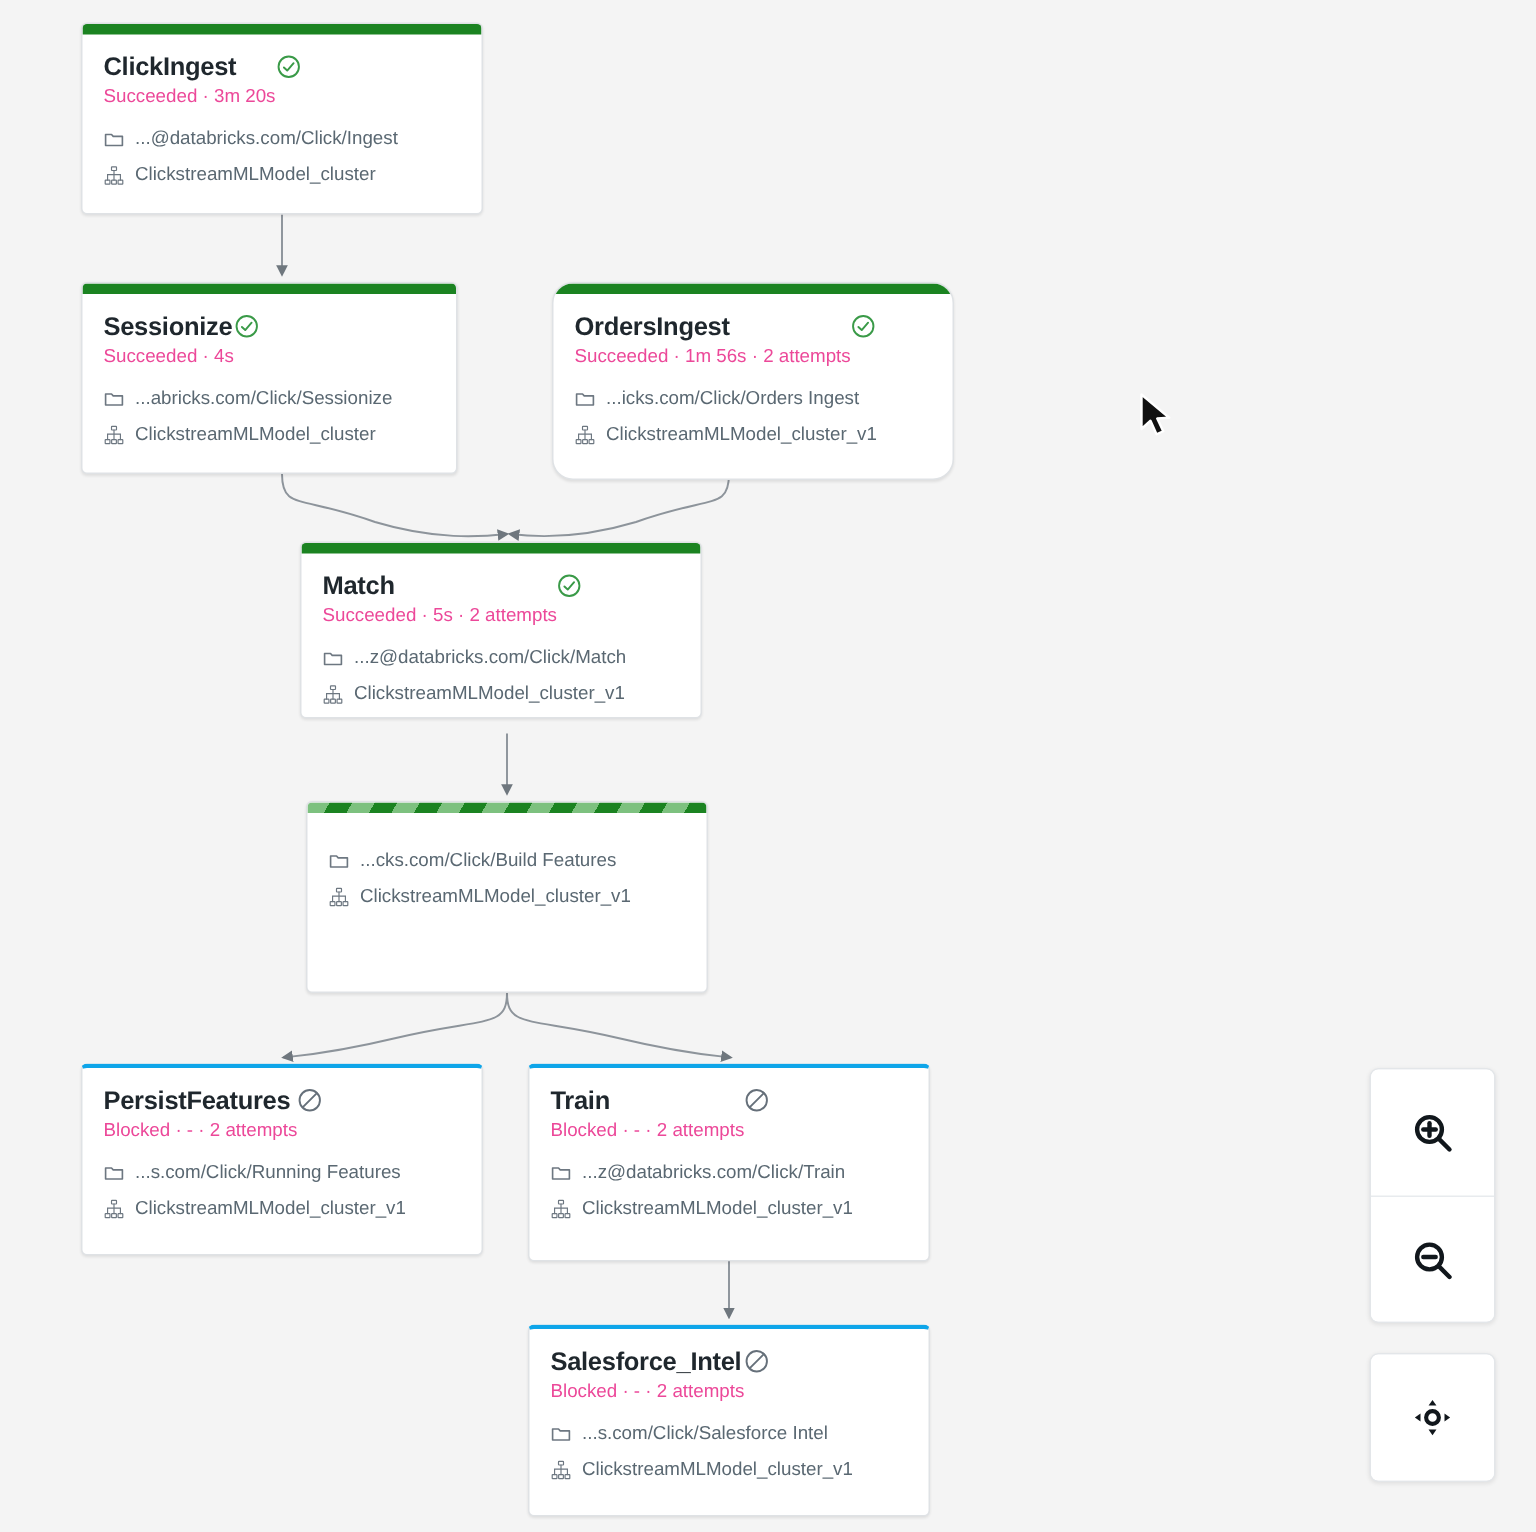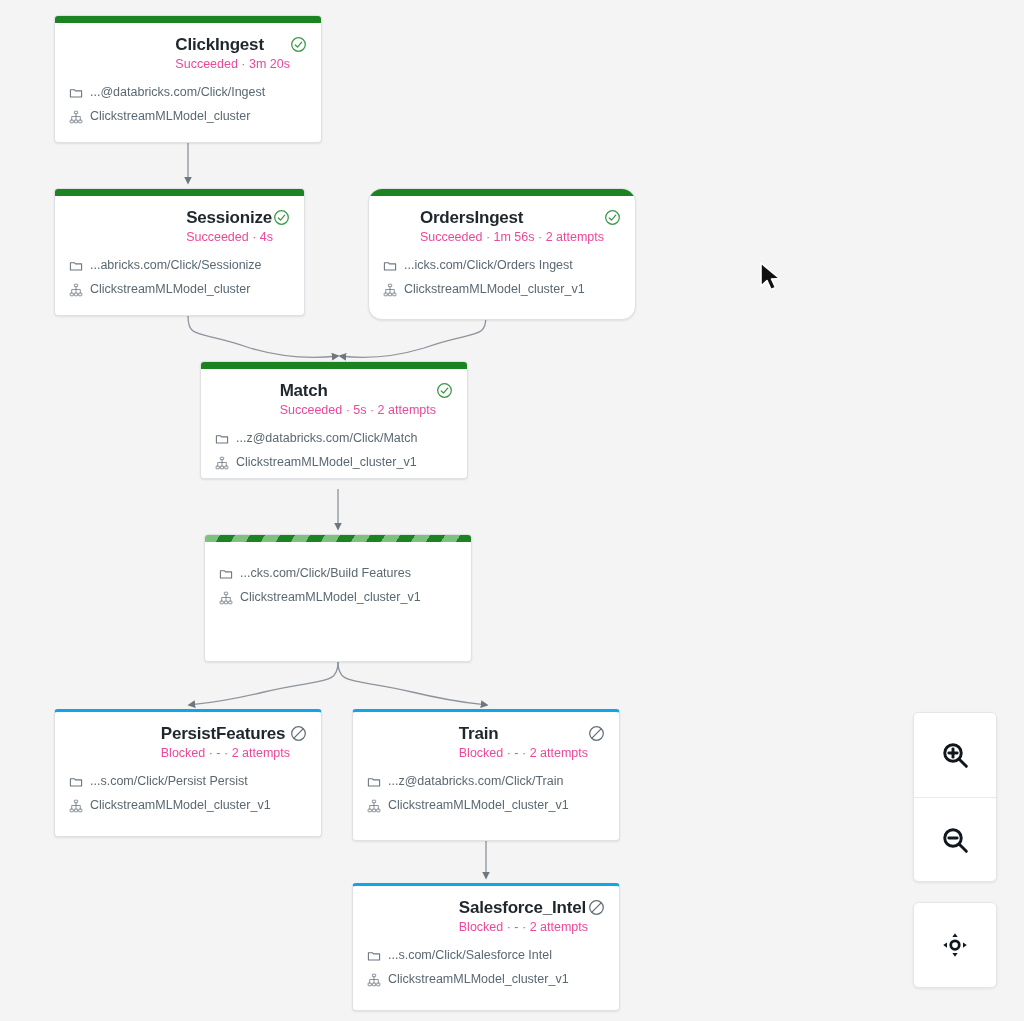--- a/index.html
+++ b/index.html
@@ -55,21 +55,21 @@
     border-top: 3px solid #0ea5e9;
   }
 
   .node-body {
     padding: 11px 14px 13px 14px;
   }
 
   .node-head {
     display: flex;
     align-items: flex-start;
-    justify-content: flex-end;
+    justify-content: flex-start;
   }
   .node-title {
     font-size: 17px;
     font-weight: bold;
     color: #1f272d;
     letter-spacing: -0.2px;
     line-height: 21px;
   }
   .node-status-icon {
     flex: 0 0 auto;
@@ -330,21 +330,21 @@
             <span class="node-status-icon"><svg viewBox="0 0 20 20" fill="none" stroke="#66707a" stroke-width="1.5">
                 <circle cx="10" cy="10" r="8"></circle>
                 <line x1="4.6" y1="15.4" x2="15.4" y2="4.6" stroke-linecap="round"></line>
               </svg></span>
           </div>
           <div class="node-meta">
             <div class="meta-row">
               <span class="meta-icon"><svg viewBox="0 0 16 16" fill="none" stroke="#6d7781" stroke-width="1.25" stroke-linejoin="round">
                   <path d="M1.6 4.2 L1.6 12.6 L14.4 12.6 L14.4 5.6 L7.4 5.6 L6.1 4.2 Z"></path>
                 </svg></span>
-              <span>...s.com/Click/Persist Persist</span>
+              <span>...s.com/Click/Running Features</span>
             </div>
             <div class="meta-row">
               <span class="meta-icon"><svg viewBox="0 0 16 16" fill="#6d7781" stroke="#6d7781" stroke-width="0.9">
                   <rect x="6.1" y="1.4" width="3.8" height="2.8" rx="0.4" fill="none"></rect>
                   <rect x="1.3" y="11.5" width="3.6" height="3.1" rx="0.4" fill="none"></rect>
                   <rect x="6.2" y="11.5" width="3.6" height="3.1" rx="0.4" fill="none"></rect>
                   <rect x="11.1" y="11.5" width="3.6" height="3.1" rx="0.4" fill="none"></rect>
                   <path d="M8 4.2 L8 7.4 M3.1 11.5 L3.1 7.4 L12.9 7.4 L12.9 11.5 M8 7.4 L8 11.5" fill="none" stroke-linecap="round"></path>
                 </svg></span>
               <span>ClickstreamMLModel_cluster_v1</span>

